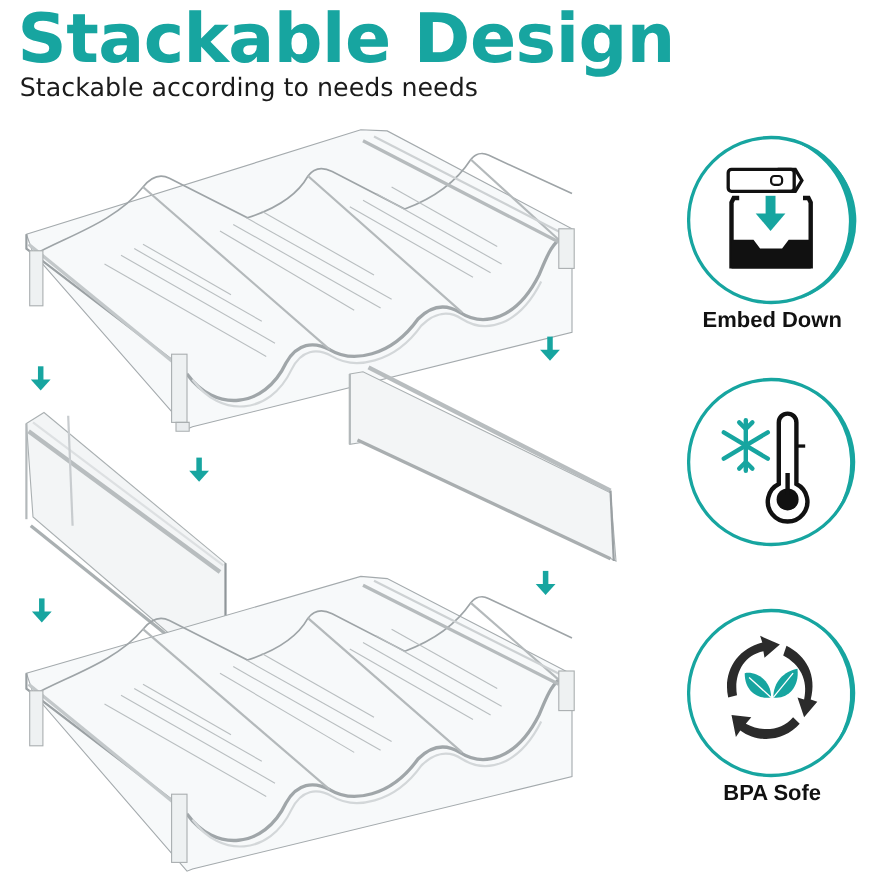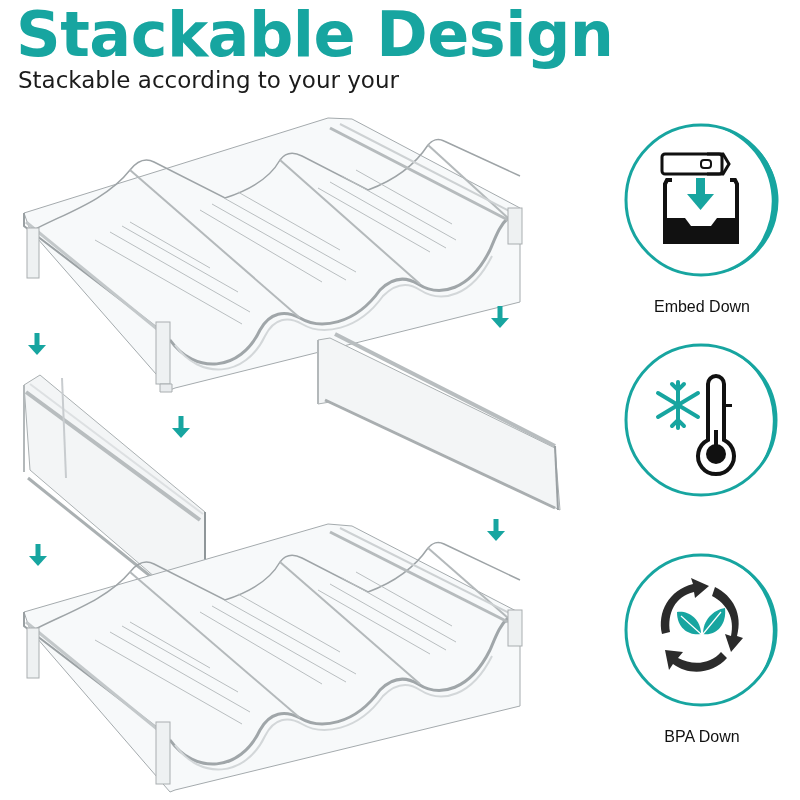--- a/index.html
+++ b/index.html
@@ -6,28 +6,28 @@
   body { width:800px; height:800px; position:relative; overflow:hidden;
          font-family:"Liberation Sans", sans-serif; }
   .title { position:absolute; left:16px; top:-2px; font-size:62px; font-weight:700;
            color:#17a5a0; letter-spacing:-0.5px; margin:0; line-height:74px;
            font-family:"DejaVu Sans", sans-serif; }
   .subtitle { position:absolute; left:18px; top:64px; font-size:23px; color:#1b1b1b;
               line-height:32px; font-family:"DejaVu Sans", sans-serif; font-weight:400; }
   .illustration { position:absolute; left:0; top:100px; width:610px; height:700px; }
   .badge { position:absolute; width:170px; text-align:center; }
   .badge svg { display:block; margin:0 auto; }
-  .badge-label { font-size:16px; font-weight:400; color:#111; margin-top:18px;
+  .badge-label { font-size:20px; font-weight:700; color:#111; margin-top:0;
                  font-family:"Liberation Sans", sans-serif; }
 </style>
 </head>
 <body>
 
 <h1 class="title">Stackable Design</h1>
-<div class="subtitle">Stackable according to your your</div>
+<div class="subtitle">Stackable according to needs needs</div>
 
 <svg class="illustration" viewBox="0 100 610 700" width="610" height="700" xmlns="http://www.w3.org/2000/svg">
   <defs>
     <marker id="none"></marker>
   </defs>
 
   <g fill="none" stroke="#8f9699" stroke-width="1">
 
     <path d="M24 213 L328 118 L352 119 L520 208 L520 302 L175 388 L170 390 L30 230 Z" fill="#f7f9fa" stroke="#a4aaad"></path>
 
@@ -191,14 +191,14 @@
       <path d="M98 35 C116 44 126 62 120 84 L126 86 L114 100 L108 82 L114 84 C118 66 110 52 95 44 Z"></path>
       <path d="M110 106 C96 122 72 124 56 112 L52 118 L48 98 L66 100 L61 106 C76 114 94 112 104 100 Z"></path>
     </g>
 
     <g>
       <path d="M60 60 C70 58 84 66 84 82 C74 84 60 78 60 60 Z" fill="#17a5a0"></path>
       <path d="M108 56 C110 74 98 84 86 82 C86 68 96 58 108 56 Z" fill="#17a5a0"></path>
       <path d="M64 64 L84 82 M104 60 L86 82" stroke="#fff" stroke-width="1.2"></path>
     </g>
   </svg>
-  <div class="badge-label">BPA Down</div>
+  <div class="badge-label">BPA Sofe</div>
 </div>
 
 </body></html>

